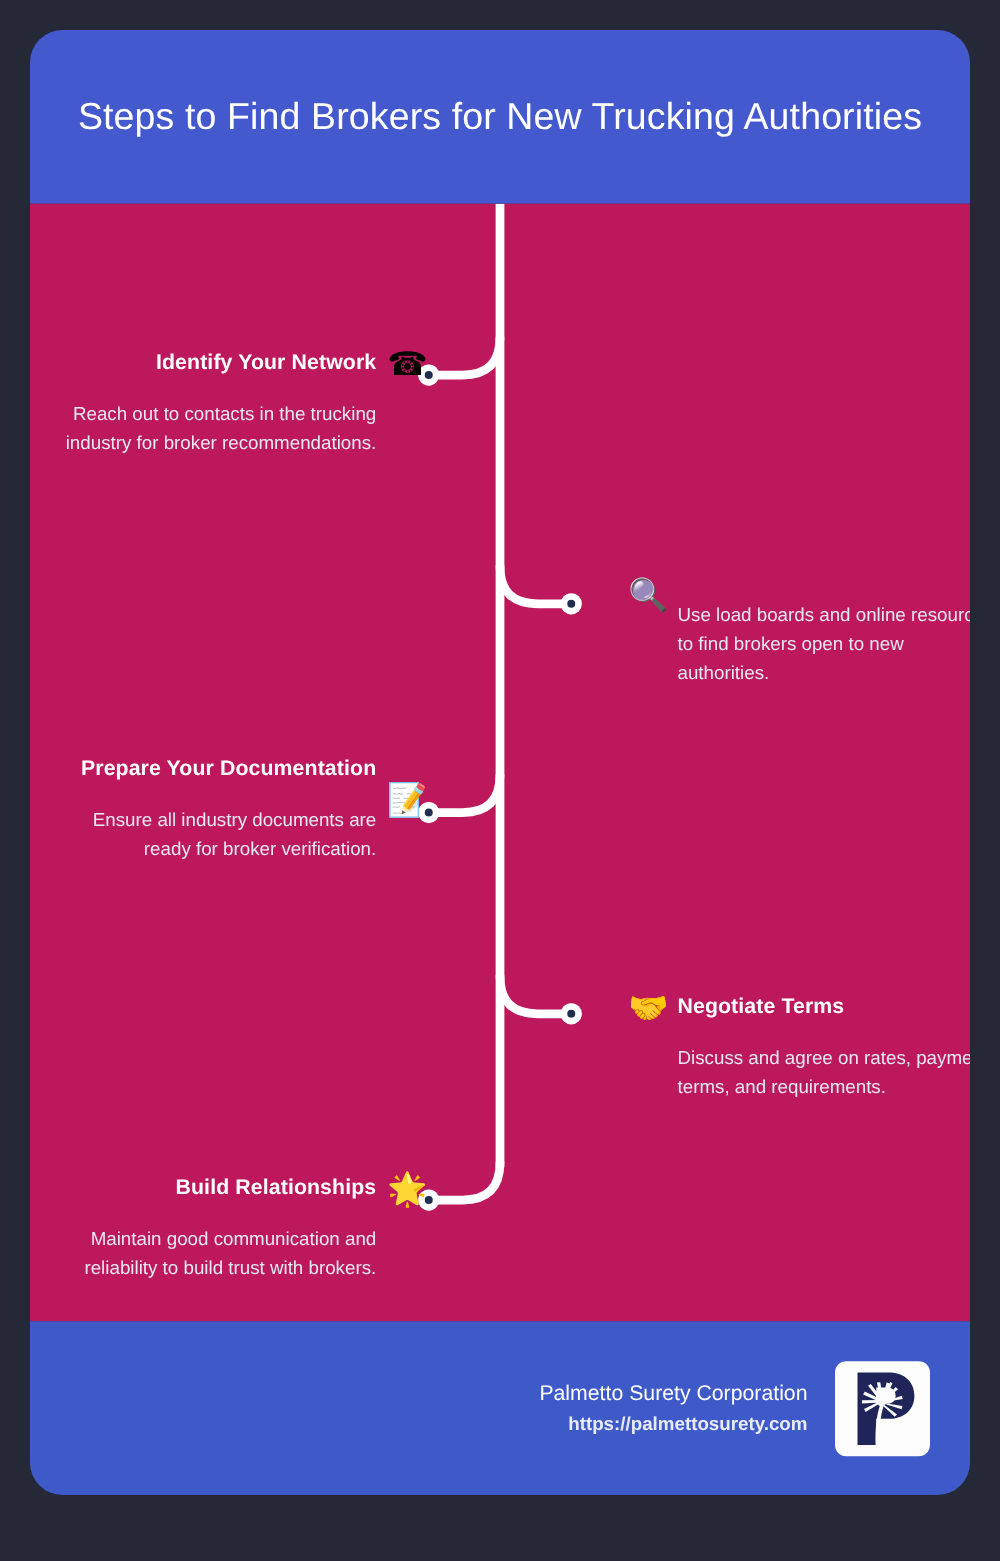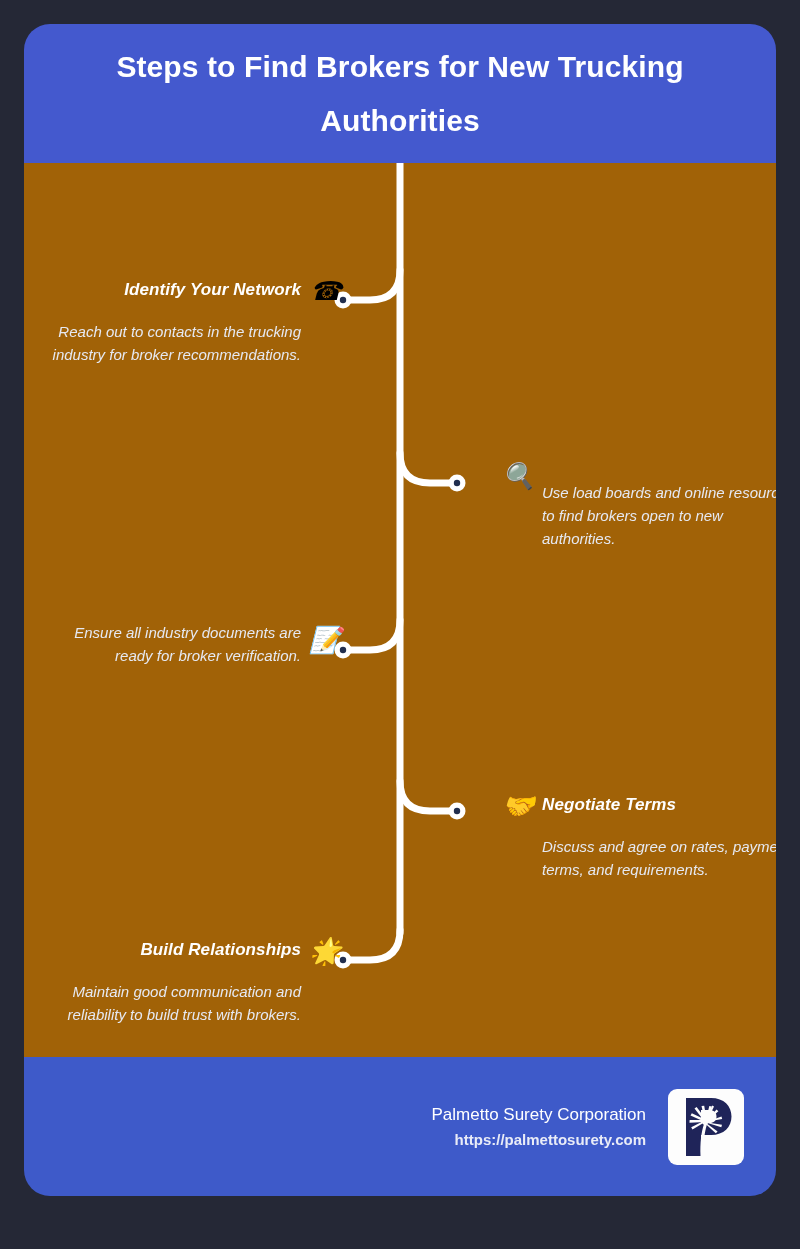--- a/index.html
+++ b/index.html
@@ -38,37 +38,36 @@
     height: 139px;
     background: #4459CE;
     border-radius: 26px 26px 0 0;
     display: flex;
     align-items: center;
     justify-content: center;
   }
   .header-title {
     color: #FFFFFF;
     font-size: 30px;
-    font-weight: bold;
+    font-weight: normal;
     line-height: 54px;
     text-align: center;
     letter-spacing: .1px;
     padding: 0 36px;
   }
 
   
   .body {
     position: absolute;
     left: 0;
     top: 139px;
     width: 752px;
     height: 894px;
-    background: #a16207;
+    background: #be185d;
     overflow: hidden;
-    font-style: italic;
   }
 
   
   .timeline {
     position: absolute;
     left: 0;
     top: 0;
     width: 752px;
     height: 894px;
   }
@@ -210,20 +209,21 @@
 
       <div class="step right" style="top:300px;">
         <div class="step-icon">🔍</div>
         <div class="step-text">
           <div class="step-desc">Use load boards and online resources to find brokers open to new authorities.</div>
         </div>
       </div>
 
       <div class="step left" style="top:440px;">
         <div class="step-text">
+          <div class="step-title">Prepare Your Documentation</div>
           <div class="step-desc">Ensure all industry documents are ready for broker verification.</div>
         </div>
         <div class="step-icon" style="margin-top:24px;">📝</div>
       </div>
 
       <div class="step right" style="top:630px;">
         <div class="step-icon">🤝</div>
         <div class="step-text">
           <div class="step-title">Negotiate Terms</div>
           <div class="step-desc">Discuss and agree on rates, payment terms, and requirements.</div>

